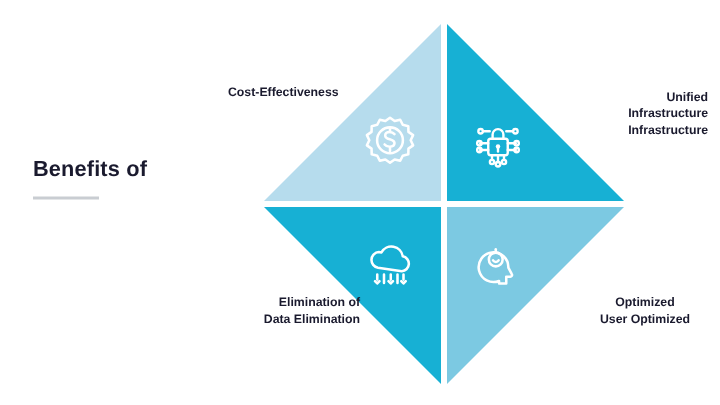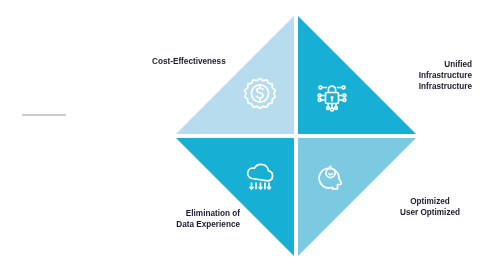--- a/index.html
+++ b/index.html
@@ -104,37 +104,38 @@
     width: 88px;
   }
   .label-unified {
     left: 388px;
     top: 59px;
     width: 84px;
     text-align: right;
   }
   .label-elimination {
     left: 152px;
-    top: 208px;
+    top: 196px;
     width: 88px;
     text-align: right;
   }
   .label-optimized {
     left: 388px;
     top: 196px;
     width: 84px;
     text-align: center;
   }
 </style>
 </head>
 <body>
 
 <div class="stage">
 
   <div class="title-block">
+    <div class="title-line">Benefits of</div>
     <div class="title-rule"></div>
   </div>
 
   <div class="diamond">
 
     <div class="tri tri-tl"></div>
     <div class="tri tri-tr"></div>
     <div class="tri tri-bl"></div>
     <div class="tri tri-br"></div>
 
@@ -202,21 +203,21 @@
   </div>
 
   <div class="label label-unified">
     <div>Unified</div>
     <div>Infrastructure</div>
     <div>Infrastructure</div>
   </div>
 
   <div class="label label-elimination">
     <div>Elimination of</div>
-    <div>Data Experience</div>
+    <div>Data Elimination</div>
   </div>
 
   <div class="label label-optimized">
     <div>Optimized</div>
     <div>User Optimized</div>
   </div>
 
 </div>
 
 </body></html>

